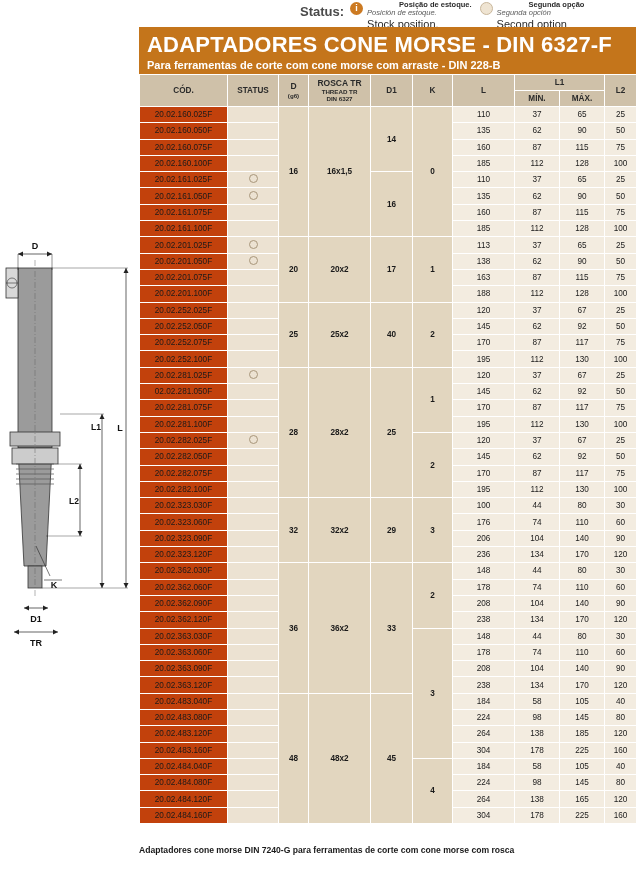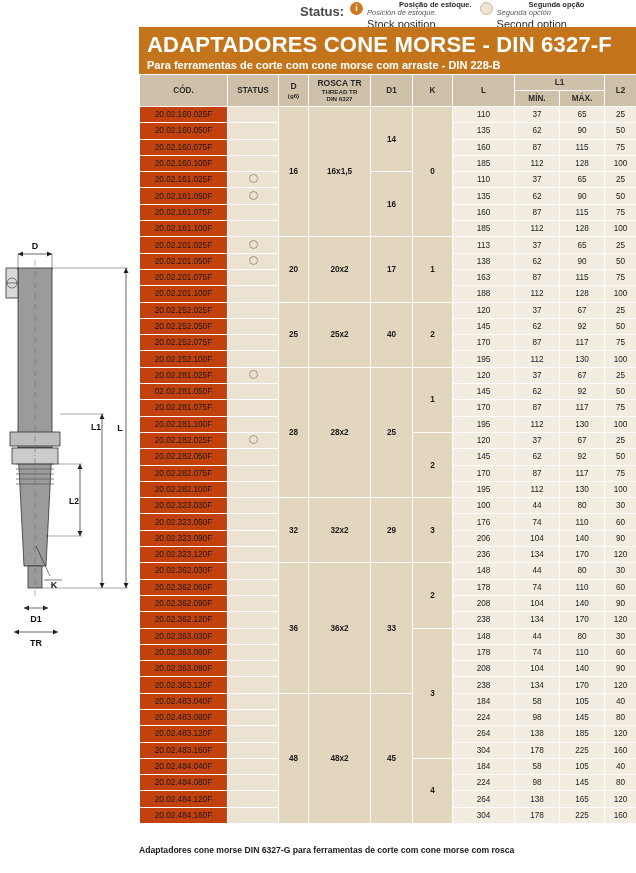--- a/index.html
+++ b/index.html
@@ -713,16 +713,16 @@
             <td class="num">304</td>
             <td class="num">178</td>
             <td class="num">225</td>
             <td class="num">160</td>
           </tr>
         </tbody>
     </table>
   </div>
 
   <div class="foot">
-    <div>Adaptadores cone morse DIN 6327-G para ferramentas de corte com cone morse com rosca</div>
+    <div>Adaptadores cone morse DIN 7240-G para ferramentas de corte com cone morse com rosca</div>
   </div>
 
 </div>
 
 </body></html>

